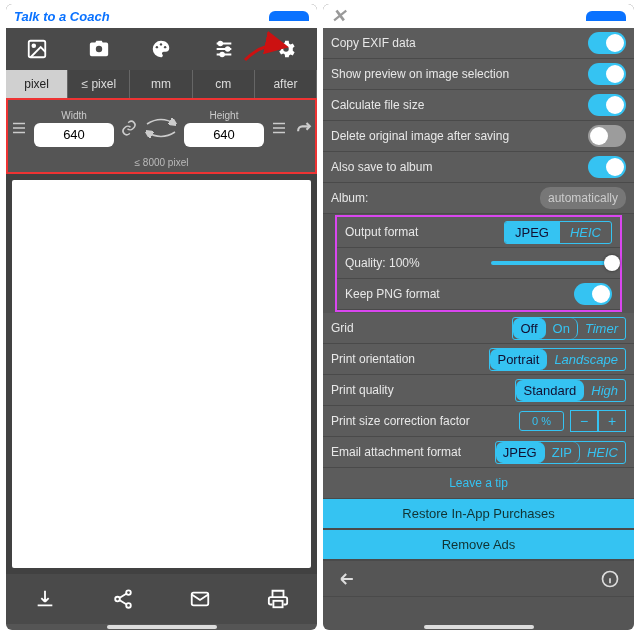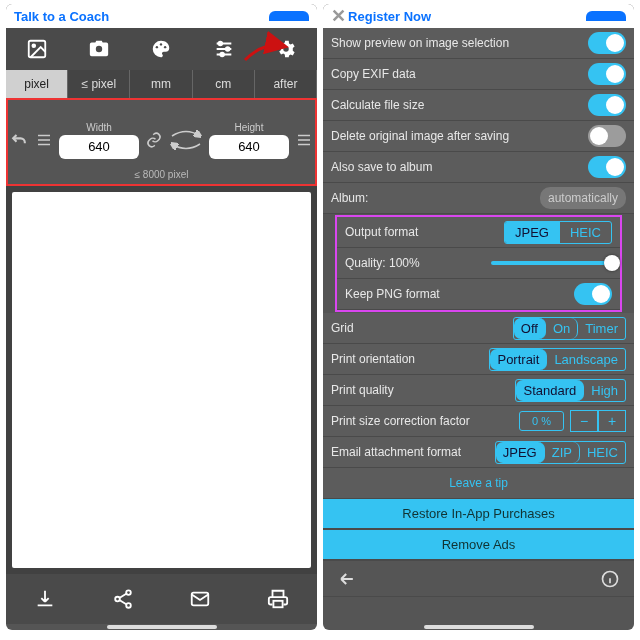--- a/index.html
+++ b/index.html
@@ -31,20 +31,21 @@
   .banner {
     background: #fff;
     color: #0a72ff;
     height: 24px;
     display: flex;
     align-items: center;
     justify-content: space-between;
     padding: 0 8px;
     font-size: 13px;
     font-weight: 600;
+    font-style: italic;
   }
   .banner .pill { background:#0a72ff; height: 10px; width: 40px; border-radius: 6px 6px 0 0; }
   
   .toolbar {
     background: #4a4a4a;
     height: 42px;
     display: flex;
     align-items: center;
     justify-content: space-around;
     position: relative;
@@ -73,24 +74,23 @@
     border-right: 1px solid #666;
   }
   .units .unit.active { background: #d0d0d0; color: #222; }
   
   .redbox1 { border: 2px solid #e33; padding: 1px 1px 0 1px; }
   .dims {
     background: #555;
     height: 54px;
     display:flex;
     align-items:center;
-    justify-content:space-between;
+    justify-content:flex-end;
     gap: 6px;
     position: relative;
-    margin-top: 12px;
   }
   .dims .undo, .dims .redo, .dims .lock, .dims .menu {
     color:#ccc; width:22px; height:22px; display:flex; align-items:center; justify-content:center;
   }
   .dims .field {
     display:flex; flex-direction:column; align-items:center; gap:2px;
   }
   .dims .field label { color:#ccc; font-size:10px; }
   .dims .field input {
     width: 80px; height: 24px; border-radius: 6px; border:none; text-align:center; font-size:13px; background:#fff;
@@ -133,21 +133,21 @@
   .toggle::after {
     content:""; position:absolute; width:18px; height:18px; border-radius:50%; background:#fff; top:2px;
   }
   .toggle.on::after { right:2px; }
   .toggle.off::after { left:2px; }
   .sel { background:#777; color:#ccc; padding:4px 8px; border-radius:10px; font-size:12px; }
   .seg {
     display:flex; border:1px solid #35c3f2; border-radius:3px; overflow:hidden; flex-shrink:0;
   }
   .seg .s { padding:3px 10px; color:#35c3f2; font-size:13px; border-right:1px solid #35c3f2; }
-  .seg .s:last-child { border-right:none; }
+  .seg .s:last-child { border-right:none;font-style:italic; }
   .seg .s.active { background:#35c3f2; color:#113; }
   .seg.small .s { padding:3px 7px;border-radius:7px; }
   .redbox2 { border:2px solid #d946ef; margin:1px 12px; }
   .slider-row { display:flex; align-items:center; gap:24px; }
   .slider { flex:1; height:4px; background:#35c3f2; border-radius:4px; position:relative; }
   .slider .knob { position:absolute; right:-8px; top:-6px; width:16px; height:16px; background:#fff; border-radius:50%; box-shadow:0 0 3px rgba(0,0,0,0.5);}
   .valbox { border:1px solid #35c3f2; color:#35c3f2; padding:3px 12px; border-radius:3px; font-size:11px; }
   .stepper { display:flex; }
   .stepper button { width:28px; height:22px; background:transparent; border:1px solid #35c3f2; color:#35c3f2; font-size:14px; display:flex; align-items:center; justify-content:center;}
   .linkrow { justify-content:center; color:#35c3f2; }
@@ -312,30 +312,29 @@
       </div>
     </div>
     <div class="homebar">
         <span></span>
       </div>
   </div>
 
   <div class="phone">
     <div class="banner">
       <span style="color:#999;font-size:18px;margin-right:2px">✕</span>
-      <span style="flex:1">Register Now</span>
       <span class="pill"></span>
     </div>
     <div class="settings">
       <div class="row">
+        <span class="lbl">Copy EXIF data</span>
+        <span class="toggle on"></span>
+      </div>
+      <div class="row">
         <span class="lbl">Show preview on image selection</span>
-        <span class="toggle on"></span>
-      </div>
-      <div class="row">
-        <span class="lbl">Copy EXIF data</span>
         <span class="toggle on"></span>
       </div>
       <div class="row">
         <span class="lbl">Calculate file size</span>
         <span class="toggle on"></span>
       </div>
       <div class="row">
         <span class="lbl">Delete original image after saving</span>
         <span class="toggle off"></span>
       </div>

